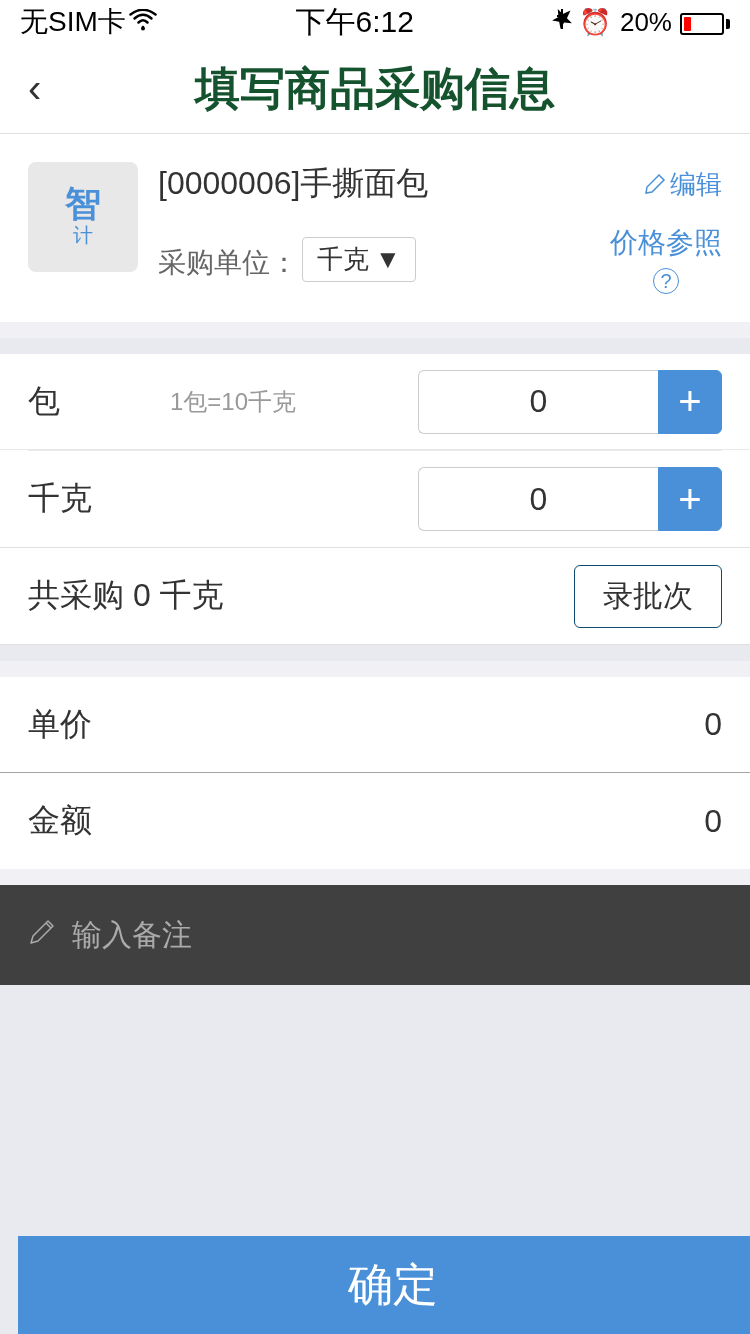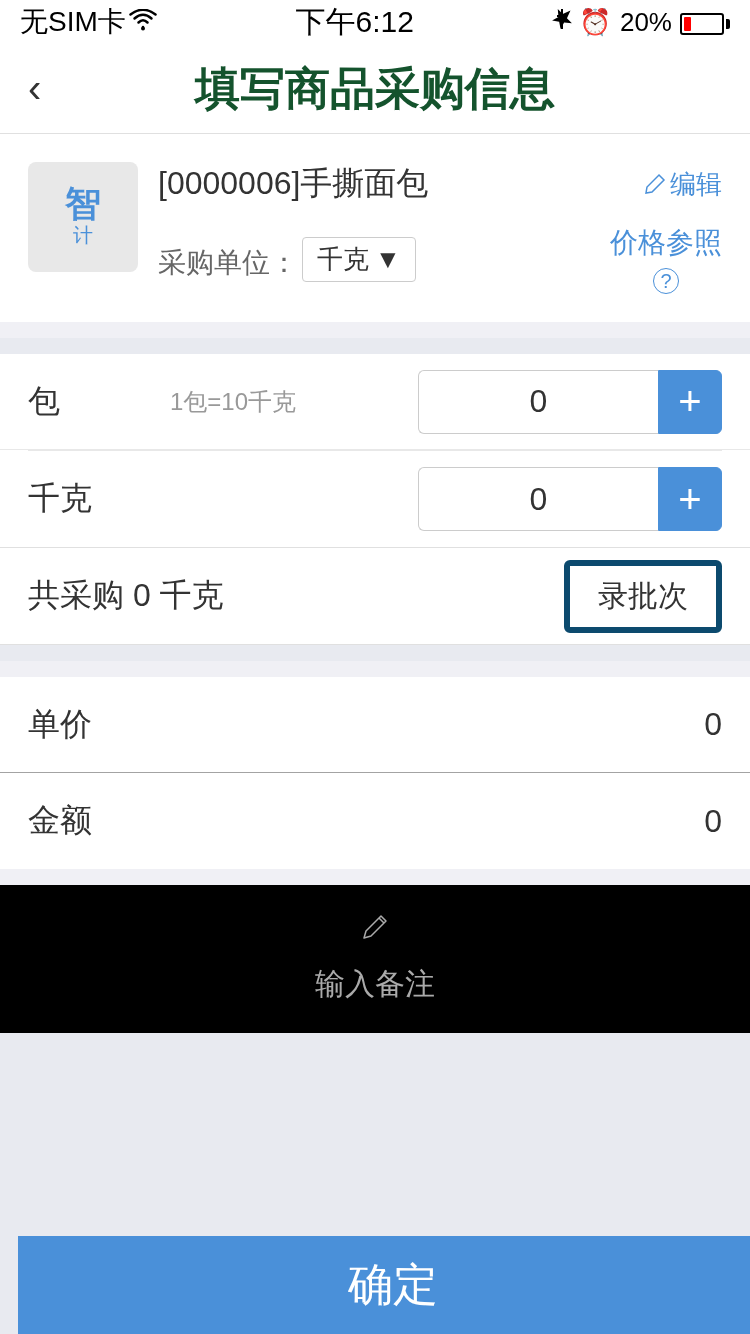--- a/index.html
+++ b/index.html
@@ -221,21 +221,21 @@
       justify-content: space-between;
       padding: 0 28px;
       height: 96px;
       background: #fff;
     }
     .summary-text {
       font-size: 32px;
       color: #333;
     }
     .batch-btn {
-      border: 6px solid #0c4a6e;
+      border: 1px solid #0c4a6e;
       border-radius: 6px;
       padding: 10px 28px;
       font-size: 30px;
       color: #333;
       background: #fff;
       cursor: pointer;
     }
 
     
     .price-section {
@@ -255,28 +255,27 @@
       font-size: 32px;
       color: #333;
     }
     .price-value {
       font-size: 32px;
       color: #333;
     }
 
     
     .note-section {
-      background: #000000;
+      background: #404040;
       margin-top: 16px;
       padding: 28px;
       display: flex;
       align-items: center;
       gap: 16px;
       min-height: 100px;
-      flex-direction: column;
     }
     .note-icon {
       font-size: 30px;
       color: #999;
     }
     .note-placeholder {
       font-size: 30px;
       color: #aaa;
     }
 

